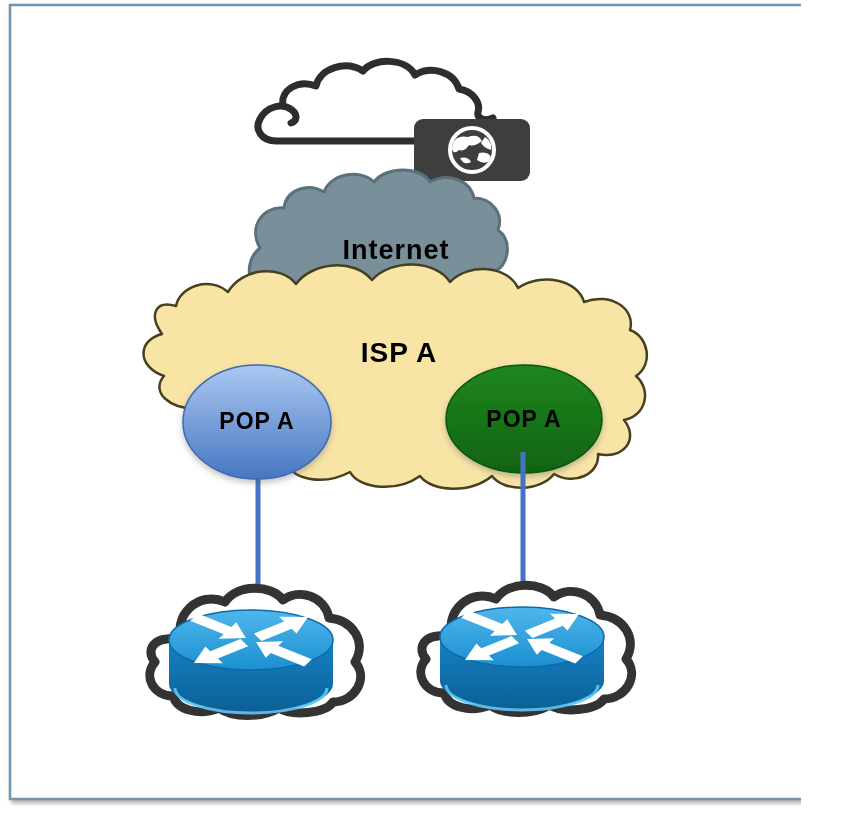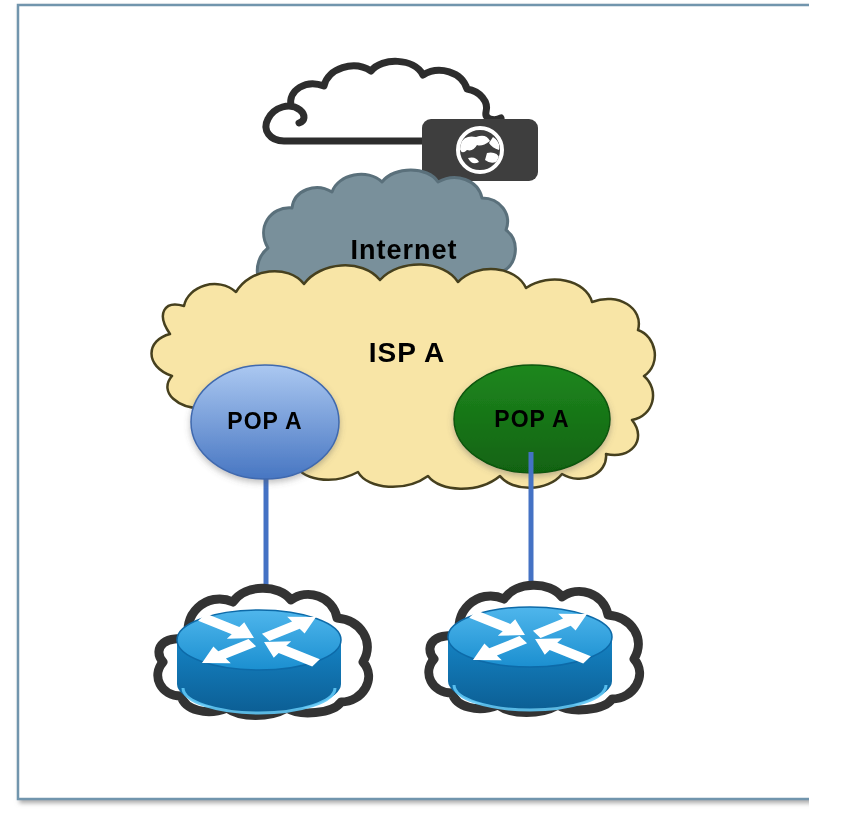--- a/index.html
+++ b/index.html
@@ -1,16 +1,16 @@
 <!DOCTYPE html>
 <html><head>
 <meta charset="utf-8">
 <style>
   html,body{margin:0;padding:0;background:#ffffff;}
-  .canvas{position:relative;width:801px;height:815px;background:#ffffff;overflow:hidden;margin-left:8px;}
+  .canvas{position:relative;width:801px;height:815px;background:#ffffff;overflow:hidden;}
   .lbl{font-family:"Liberation Sans",sans-serif;font-weight:bold;fill:#000;letter-spacing:1px;}
   .lbl-lg{font-size:27px;}
   .lbl-xl{font-size:28px;}
   .lbl-md{font-size:23px;}
   text{user-select:none;}
 </style>
 </head>
 <body>
 
 <div class="canvas">

